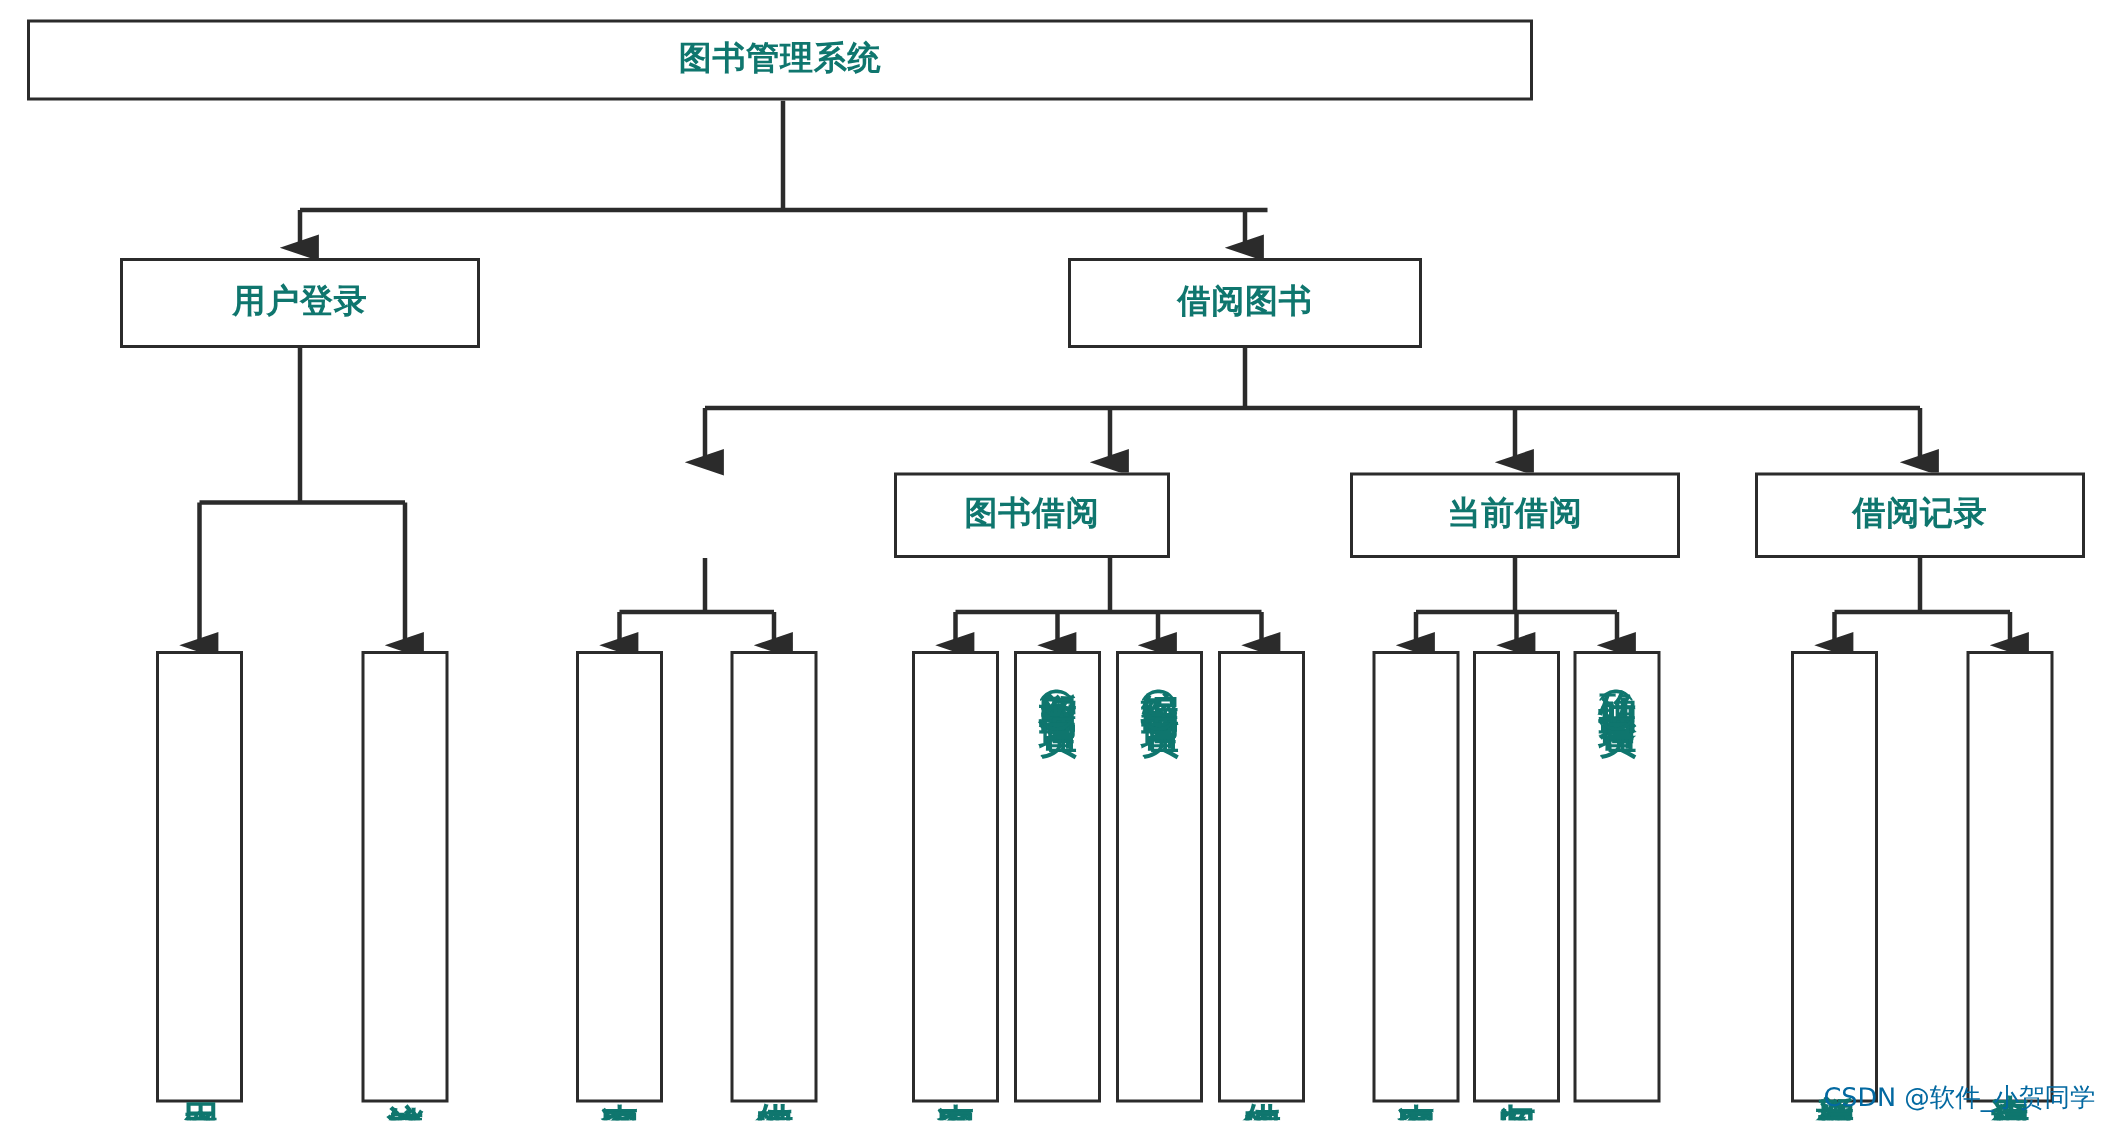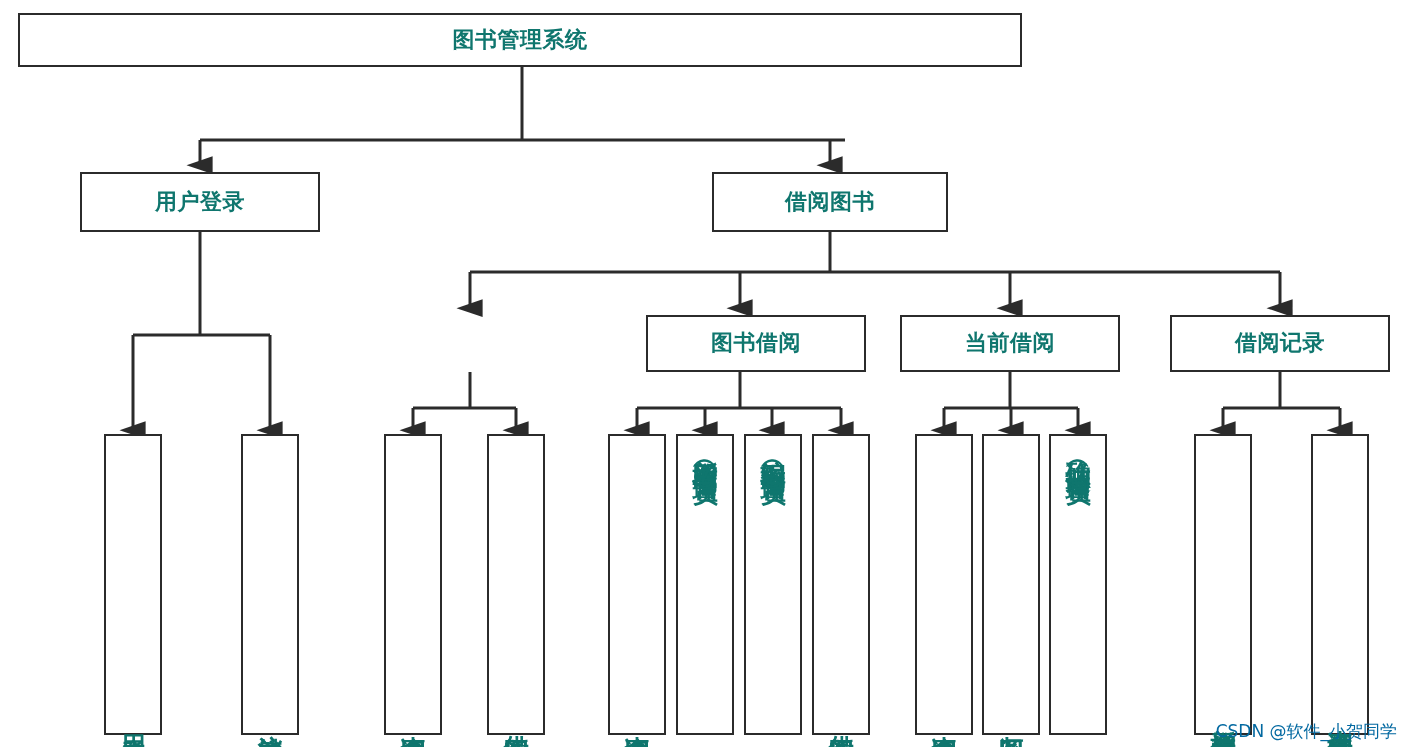--- a/index.html
+++ b/index.html
@@ -130,21 +130,21 @@
     <span class="label">图书管理系统</span>
   </div>
 
   <div class="node h" style="left:80px; top:172px; width:240px; height:60px;">
     <span class="label">用户登录</span>
   </div>
   <div class="node h" style="left:712px; top:172px; width:236px; height:60px;">
     <span class="label">借阅图书</span>
   </div>
 
-  <div class="node h" style="left:646px; top:315px; width:220px; height:57px;">
+  <div class="node h" style="left:596px; top:315px; width:184px; height:57px;">
     <span class="label">图书借阅</span>
   </div>
   <div class="node h" style="left:900px; top:315px; width:220px; height:57px;">
     <span class="label">当前借阅</span>
   </div>
   <div class="node h" style="left:1170px; top:315px; width:220px; height:57px;">
     <span class="label">借阅记录</span>
   </div>
 
   <div class="node v" style="left:104px; top:434px; width:58px; height:301px;">

